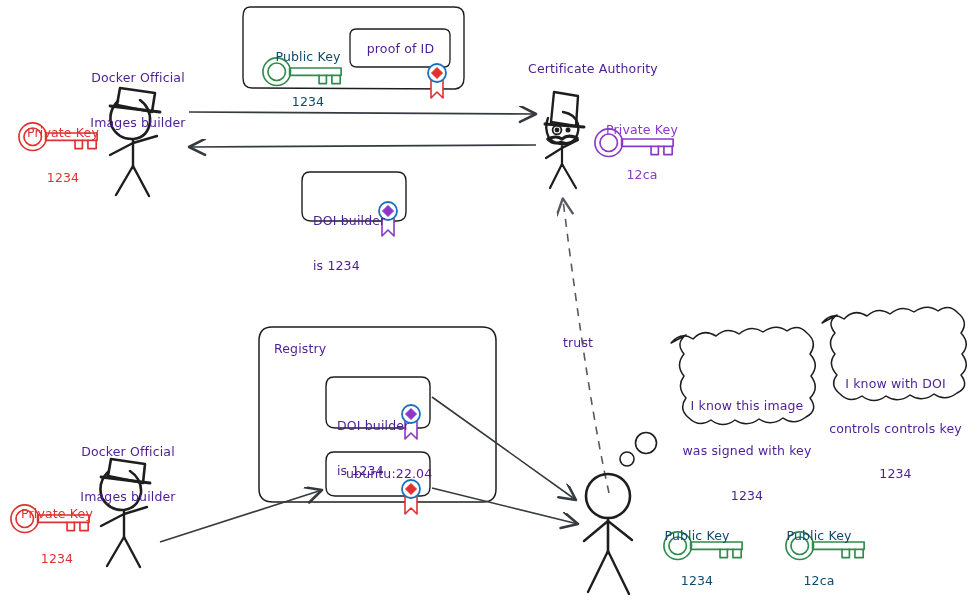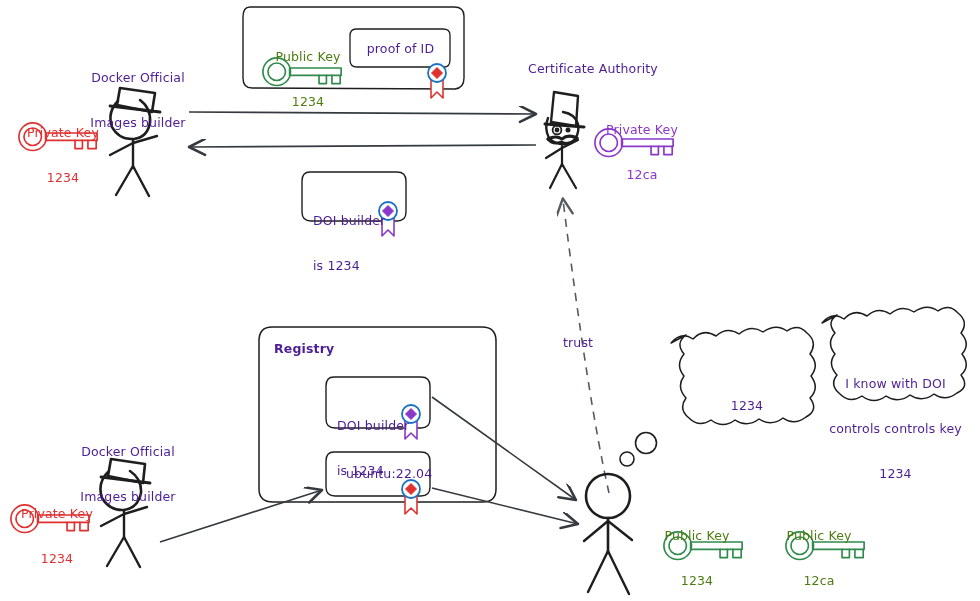--- a/index.html
+++ b/index.html
@@ -28,21 +28,21 @@
   .lbl {
     position: absolute;
     font-family: "DejaVu Sans", sans-serif;
     font-size: 12.5px;
     line-height: 15px;
     color: #1e1e1e;
     white-space: pre;
     letter-spacing: 0.15px;
   }
   .lbl.center { text-align: center; }
-  .green { color: #4d7c0f; }
+  .green { color: #0c4a6e; }
   .red   { color: #e03131; }
   .purple{ color: #8b38c9; }
   .dark  { color: #4c1d95; }
 </style>
 </head>
 <body>
 
 <div id="canvas">
 
   <svg class="layer" viewBox="0 0 980 601">
@@ -287,32 +287,34 @@
   <div class="lbl center dark" style="left:73px; top:414px; width:110px;">
     <div>Docker Official</div>
     <div>Images builder</div>
   </div>
 
   <div class="lbl center red" style="left:7px; top:476px; width:100px;">
     <div>Private Key</div>
     <div>1234</div>
   </div>
 
-  <div class="lbl dark" style="left:274px; top:341px;font-weight:bold;">Registry</div>
+  <div class="lbl dark" style="left:274px; top:341px;">Registry</div>
 
   <div class="lbl dark" style="left:337px; top:388px;">
     <div>DOI builder</div>
     <div>is 1234</div>
   </div>
 
   <div class="lbl dark" style="left:318px; top:466px;margin-left:28px;">ubuntu:22.04</div>
 
   <div class="lbl dark" style="left:563px; top:335px;">trust</div>
 
   <div class="lbl center dark" style="left:667px; top:368px; width:160px;">
+    <div>I know this image</div>
+    <div>was signed with key</div>
     <div>1234</div>
   </div>
 
   <div class="lbl center dark" style="left:818px; top:346px; width:155px;">
     <div>I know with DOI</div>
     <div>controls controls key</div>
     <div>1234</div>
   </div>
 
   <div class="lbl center green" style="left:649px; top:498px; width:96px;">

